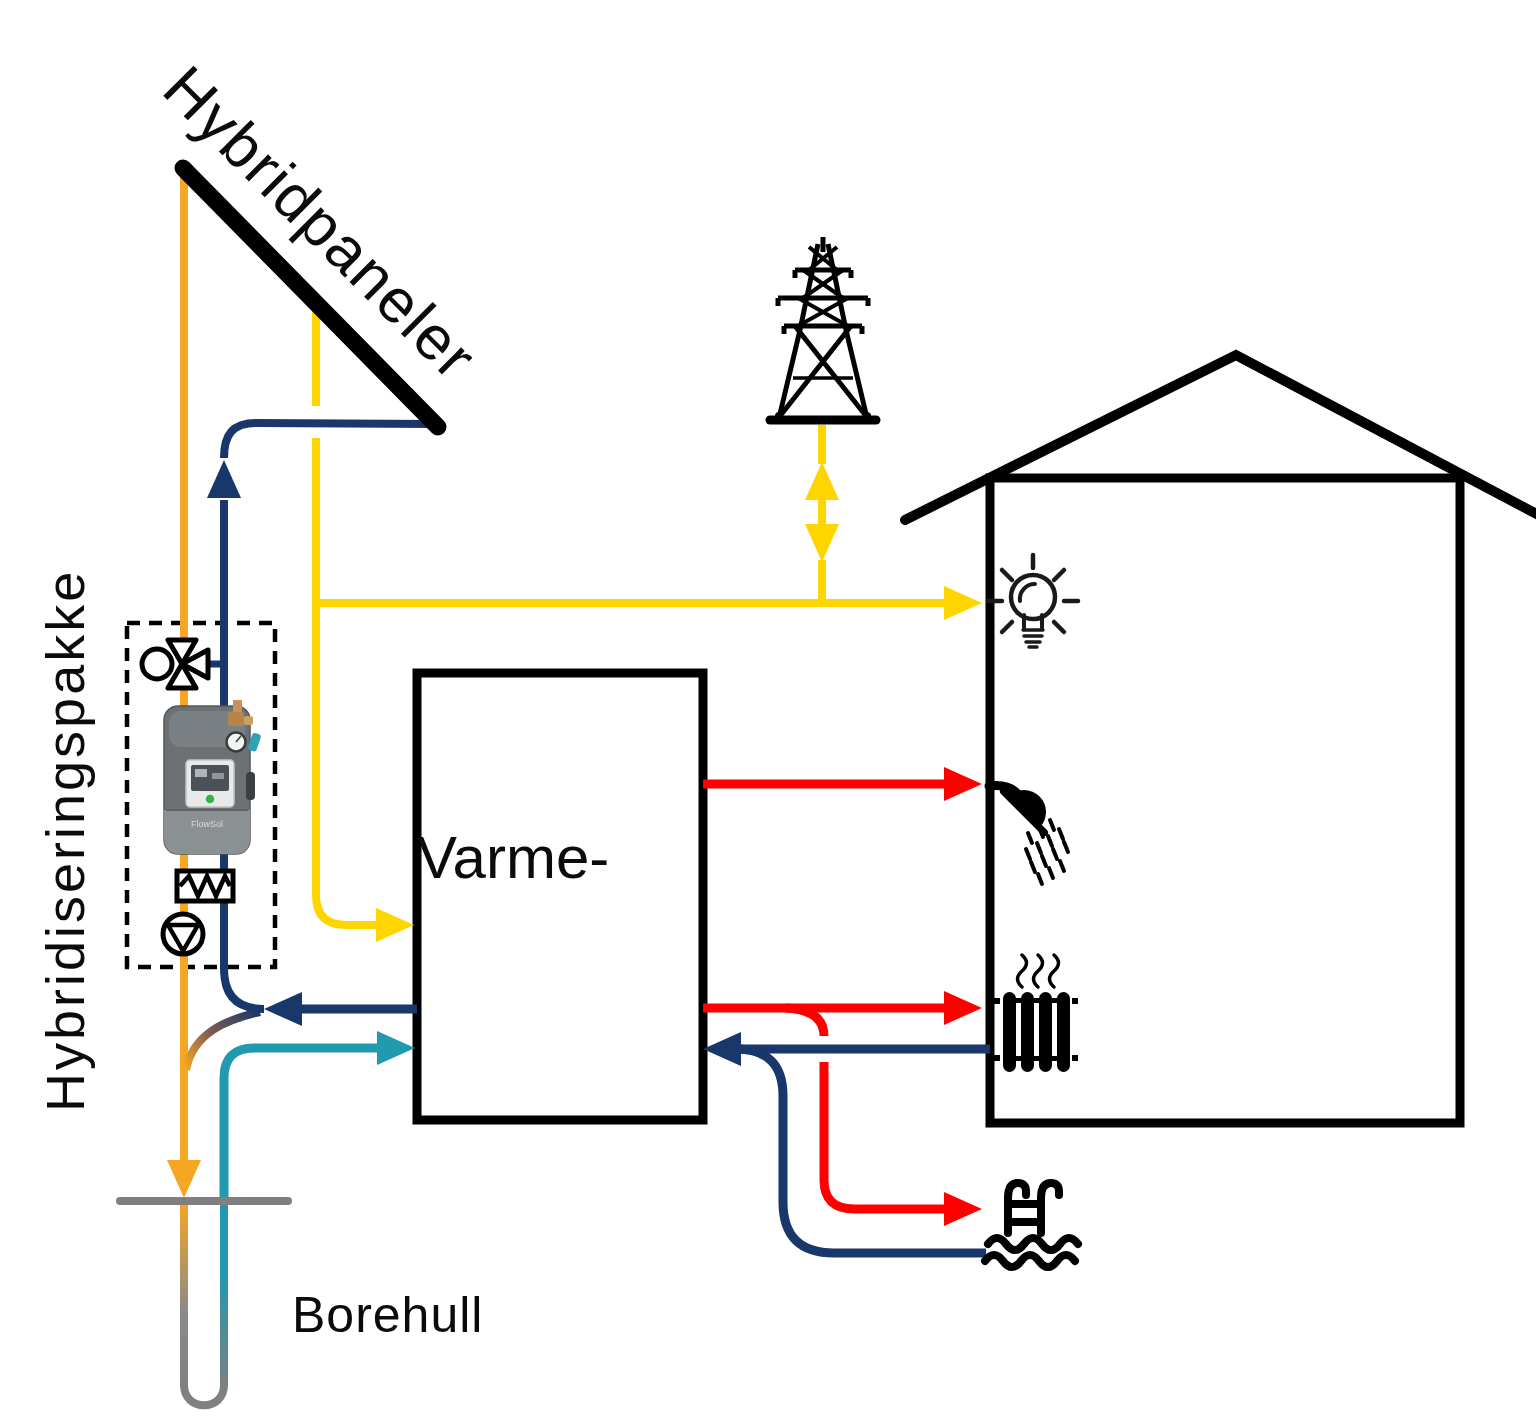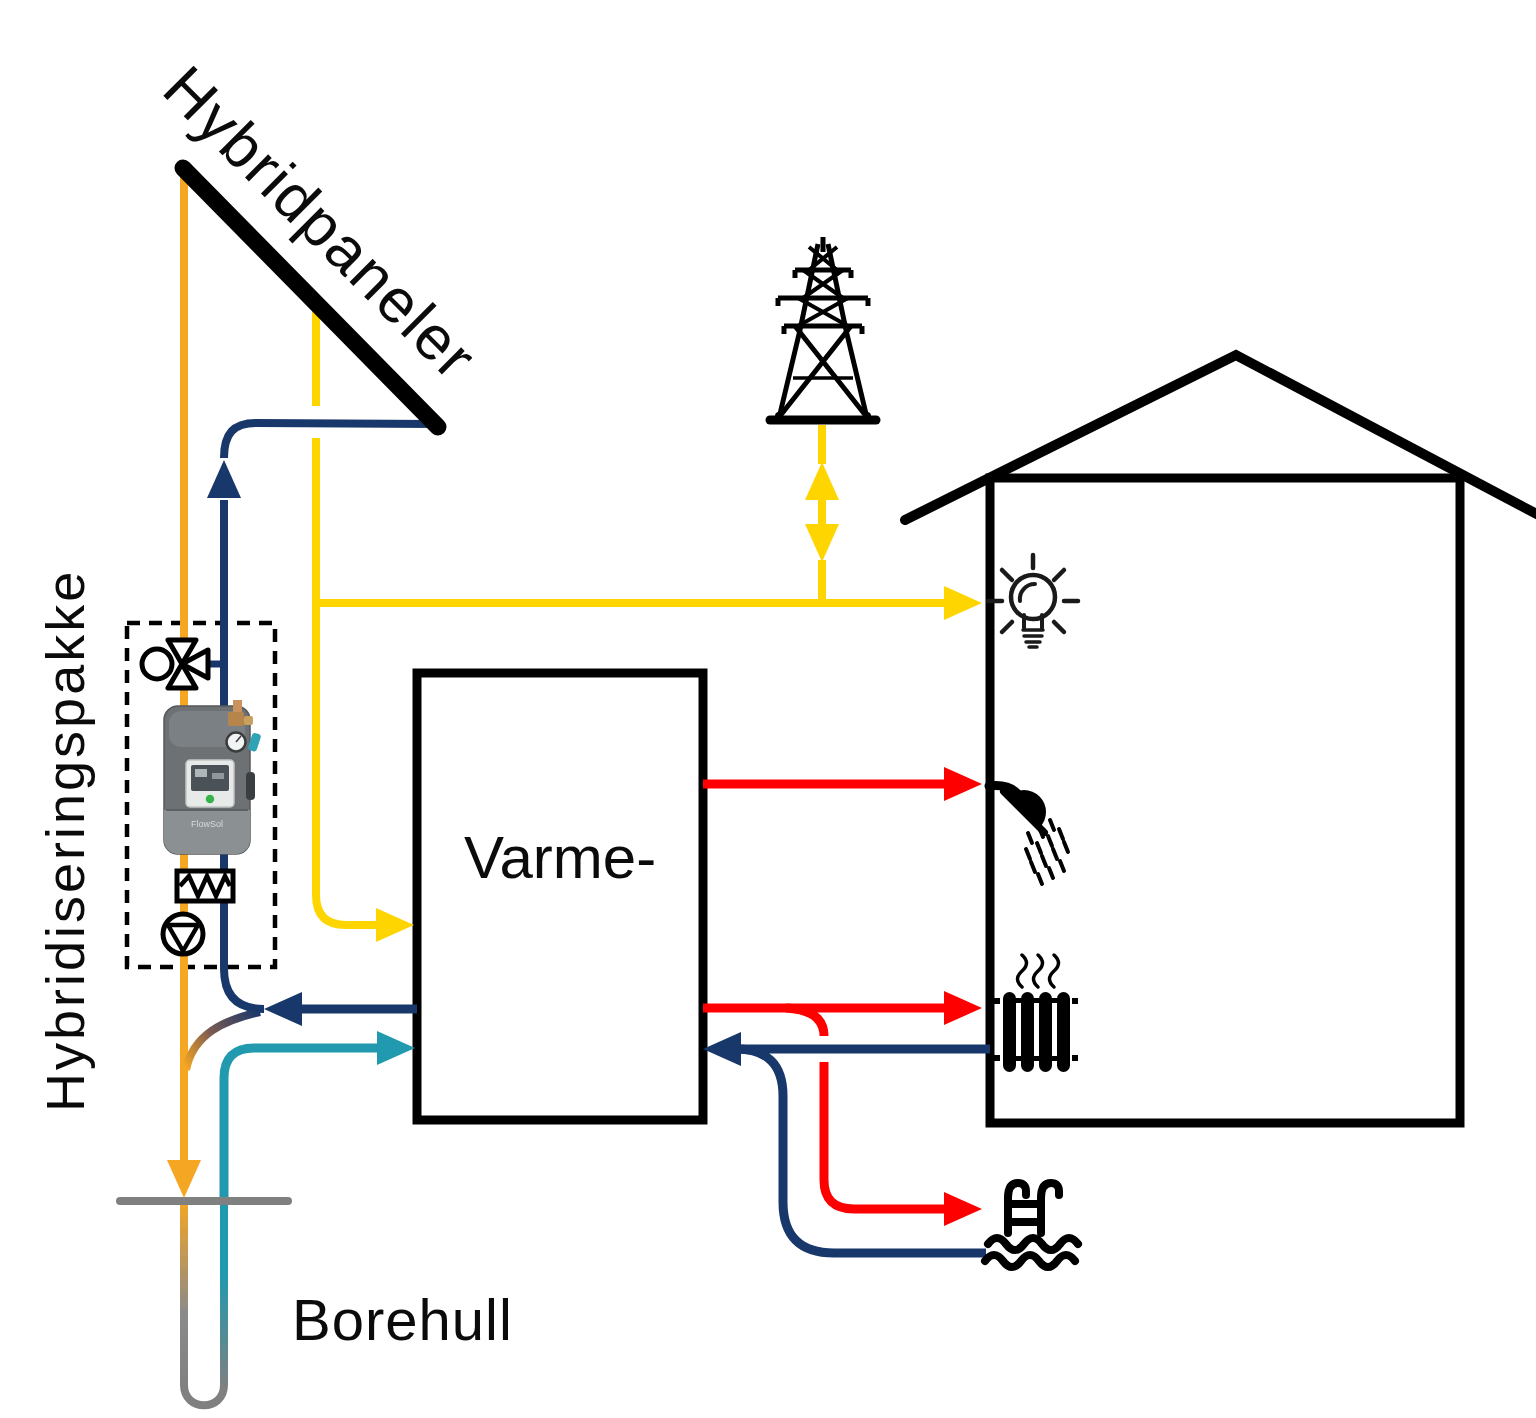--- a/index.html
+++ b/index.html
@@ -27,25 +27,25 @@
   .lbl-package{
     left:34px;top:1112px;
     font-size:54px;
     letter-spacing:3px;
     transform:rotate(-90deg);
     transform-origin:0 0;
   }
   .lbl-heatpump{
     left:417px;top:818px;width:286px;
     font-size:60px;line-height:80px;
-    text-align:center;
+    text-align:left;
   }
   .lbl-borehole{
     left:292px;top:1286px;
-    font-size:58px;
+    font-size:50px;
     letter-spacing:1px;
   }
 </style>
 </head>
 <body>
 
 <div class="canvas">
 
 <svg width="1536" height="1418" viewBox="0 0 1536 1418">
   <defs>

